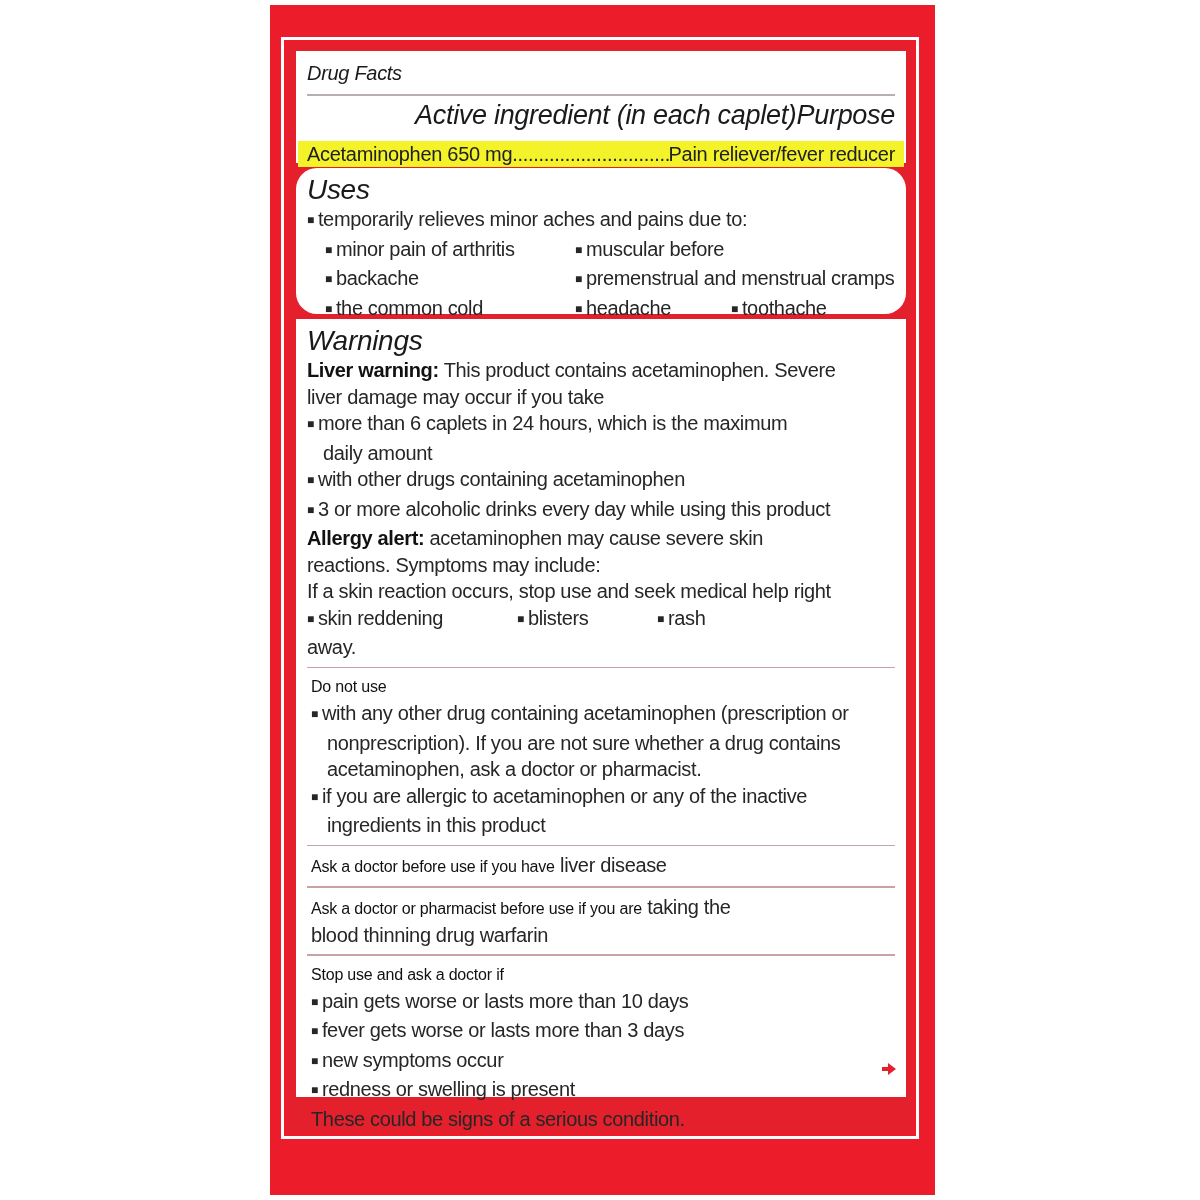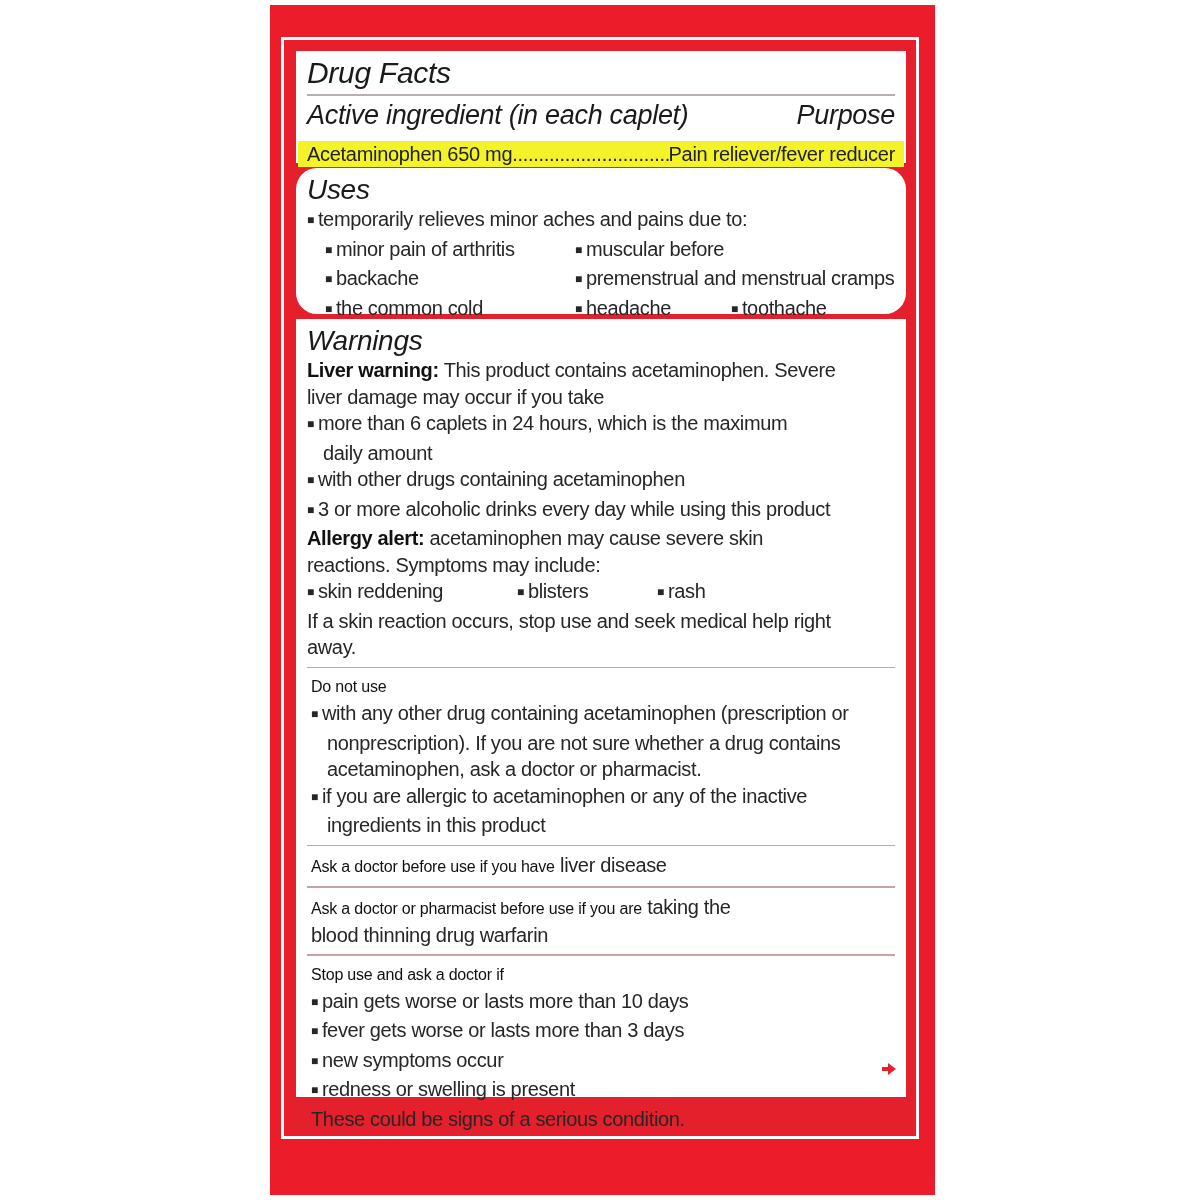--- a/index.html
+++ b/index.html
@@ -23,24 +23,24 @@
   }
   .section {
     background: #ffffff; position: relative; box-sizing: border-box;
     padding: 0 11px;
   }
   .sec-gap { height: 5px; background: #e3202c; }
   .sec1 { height: 112px; }
   .sec2 { height: 146px; border-radius: 21px; }
   .sec3 { height: 778px; }
 
-  .title { font-style: italic; font-size: 30px; line-height: 34px; padding-top: 5px; letter-spacing: -0.3px; }
+  .title { font-style: italic; font-size: 20px; line-height: 34px; padding-top: 5px; letter-spacing: -0.3px; }
   .hr-gray { height: 2px; background: #b8b0b0; margin: 4px 0 3px 0; }
   .hr-pink { height: 1.5px; background: #c9a2a6; margin: 6px 0 6px 0; }
-  .active-row { display: flex; justify-content: space-between; font-style: italic; font-size: 27px; line-height: 32px; letter-spacing: -0.3px; }
+  .active-row { display: flex; justify-content: flex-end; font-style: italic; font-size: 27px; line-height: 32px; letter-spacing: -0.3px; }
   .highlight {
     background: #f4f32a; margin: 10px -9px 0 -9px; padding: 0 9px;
     font-size: 20px; line-height: 26px; display: flex; white-space: nowrap; overflow: hidden;
     color: #202020; letter-spacing: -0.3px;
   }
   .dots { flex: 1; overflow: hidden; white-space: nowrap; }
   .h2 { font-style: italic; font-size: 28px; line-height: 32px; padding-top: 6px; letter-spacing: -0.3px; }
   .txt { font-size: 20px; line-height: 26.5px; color: #262626; letter-spacing: -0.35px; }
   .bul::before { content: "\25A0"; font-size: 12px; margin-right: 4px; position: relative; top: -2px; }
   .indent { padding-left: 18px; }
@@ -105,26 +105,26 @@
     <div class="txt">liver damage may occur if you take</div>
     <div class="txt bul">more than 6 caplets in 24 hours, which is the maximum</div>
     <div class="txt" style="padding-left:16px">daily amount</div>
     <div class="txt bul">with other drugs containing acetaminophen</div>
     <div class="txt bul">3 or more alcoholic drinks every day while using this product</div>
 
     <div class="txt">
       <span class="b">Allergy alert:</span><span> acetaminophen may cause severe skin</span>
     </div>
     <div class="txt">reactions. Symptoms may include:</div>
+    <div class="txt">If a skin reaction occurs, stop use and seek medical help right</div>
     <div class="txt row3">
       <span class="bul" style="width:190px">skin reddening</span>
       <span class="bul" style="width:120px">blisters</span>
       <span class="bul">rash</span>
     </div>
-    <div class="txt">If a skin reaction occurs, stop use and seek medical help right</div>
     <div class="txt">away.</div>
 
     <div class="hr-pink"></div>
 
     <div style="padding-left:4px">
       <div class="sub-h">Do not use</div>
       <div class="txt bul">with any other drug containing acetaminophen (prescription or</div>
       <div class="txt" style="padding-left:16px">nonprescription). If you are not sure whether a drug contains</div>
       <div class="txt" style="padding-left:16px">acetaminophen, ask a doctor or pharmacist.</div>
       <div class="txt bul">if you are allergic to acetaminophen or any of the inactive</div>

